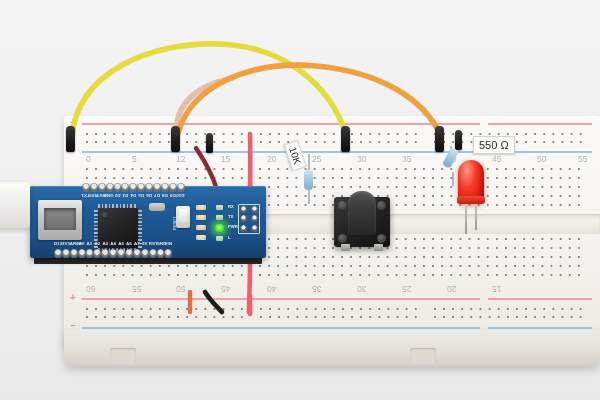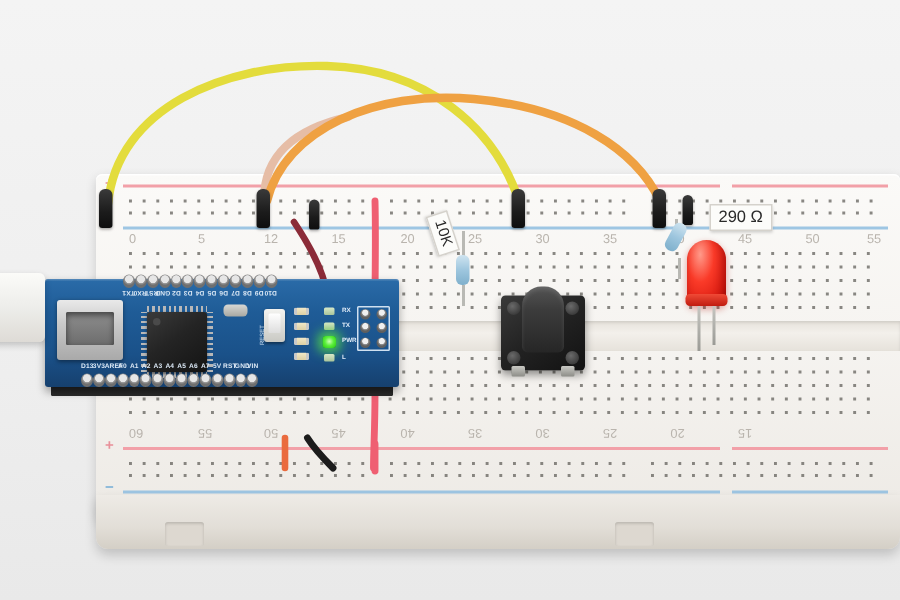--- a/index.html
+++ b/index.html
@@ -360,21 +360,21 @@
     <div class="res-body" style="left:4px; top:10px;"></div>
     <div class="res-lead" style="left:8px; top:30px; height:14px;"></div>
   </div>
   <div class="taglabel" style="left:298px; top:140px; transform:rotate(72deg); transform-origin:left top; font-size:10px; padding:1px 4px;">10K</div>
 
   <div class="resistor" style="left:440px; top:150px; width:26px; height:70px;">
     <div class="res-lead" style="left:10px; top:-4px; height:16px;"></div>
     <div class="res-body" style="left:6px; top:-2px; transform:rotate(28deg);"></div>
     <div class="res-lead" style="left:12px; top:22px; height:14px;"></div>
   </div>
-  <div class="taglabel" style="left:473px; top:136px;">290 Ω</div>
+  <div class="taglabel" style="left:473px; top:136px;">550 Ω</div>
 
   <div class="pushbtn">
     <div class="pb-base">
       <div class="pb-corner" style="left:4px;  top:4px;"></div>
       <div class="pb-corner" style="right:4px; top:4px;"></div>
       <div class="pb-corner" style="left:4px;  bottom:4px;"></div>
       <div class="pb-corner" style="right:4px; bottom:4px;"></div>
       <div class="pb-leg" style="left:7px;"></div>
       <div class="pb-leg" style="right:7px;"></div>
     </div>

